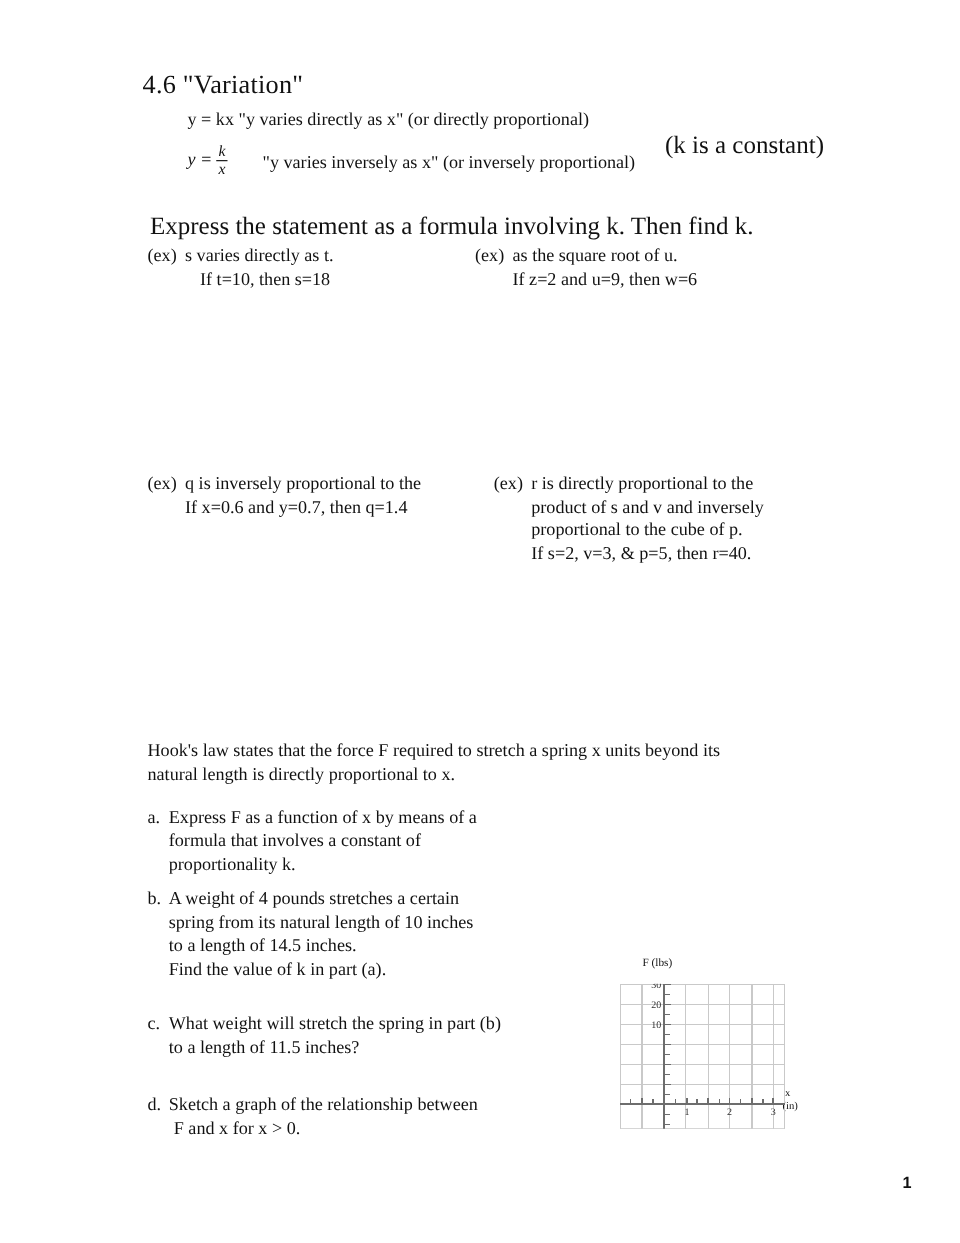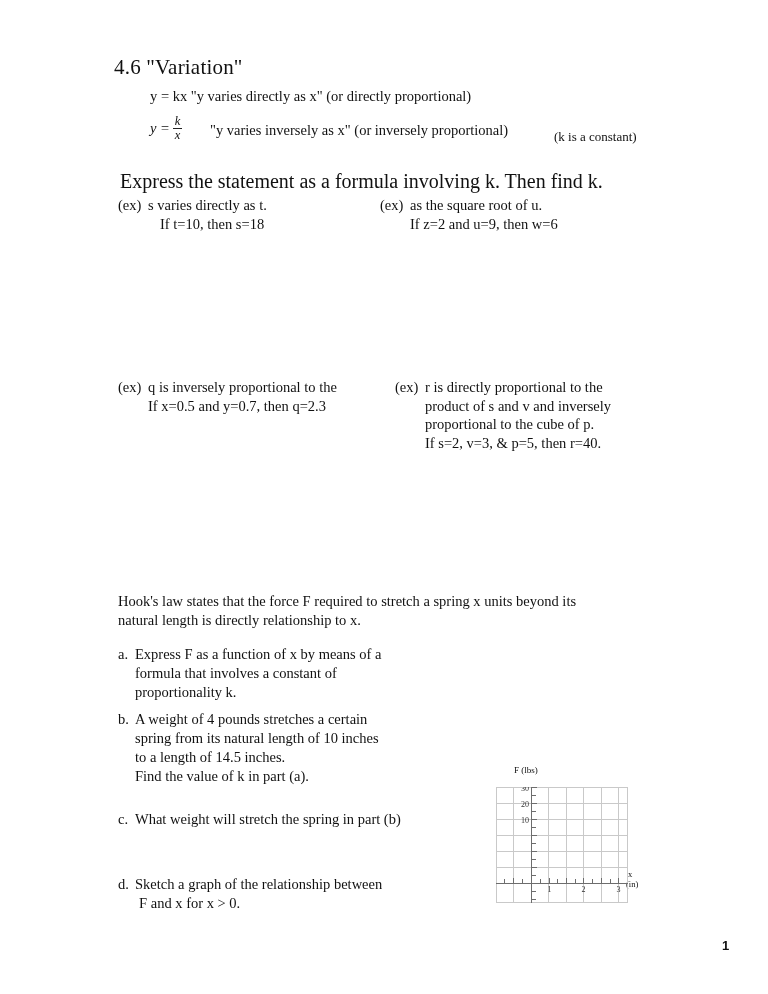--- a/index.html
+++ b/index.html
@@ -32,21 +32,21 @@
   }
 
   
   .formula-row {
     font-size: 14.5px;
     white-space: nowrap;
     line-height: 1.2;
   }
   #formula-direct { left: 150px; top: 88px; }
   #formula-inverse-text { left: 210px; top: 122px; }
-  #constant-note { left: 554px; top: 105px; font-size: 13px; white-space: nowrap; margin-top: 24px; }
+  #constant-note { left: 532px; top: 105px; font-size: 20px; white-space: nowrap; }
 
   #formula-inverse-expr {
     left: 150px;
     top: 115px;
     font-family: "Liberation Serif", "DejaVu Serif", serif;
     font-style: italic;
     font-size: 14.5px;
     display: flex;
     align-items: center;
     gap: 2px;
@@ -192,42 +192,42 @@
 
   <div class="abs example" id="example-1">
     <span class="ex-tag">(ex)</span><span class="ex-body"><span class="ind0">s varies directly as t.</span><span class="ind">If t=10, then s=18</span></span>
   </div>
 
   <div class="abs example" id="example-2">
     <span class="ex-tag">(ex)</span><span class="ex-body"><span class="ind0">as the square root of u.</span><span class="ind0">If z=2 and u=9, then w=6</span></span>
   </div>
 
   <div class="abs example" id="example-3">
-    <span class="ex-tag">(ex)</span><span class="ex-body"><span class="ind0">q is inversely proportional to the</span><span class="ind0">If x=0.5 and y=0.7, then q=2.3</span></span>
+    <span class="ex-tag">(ex)</span><span class="ex-body"><span class="ind0">q is inversely proportional to the</span><span class="ind0">If x=0.6 and y=0.7, then q=1.4</span></span>
   </div>
 
   <div class="abs example" id="example-4">
     <span class="ex-tag">(ex)</span><span class="ex-body"><span class="ind0">r is directly proportional to the</span><span class="ind0">product of s and v and inversely</span><span class="ind0">proportional to the cube of p.</span><span class="ind0">If s=2, v=3, &amp; p=5, then r=40.</span></span>
   </div>
 
   <div class="abs" id="hooks-law">
     <div>Hook's law states that the force F required to stretch a spring x units beyond its</div>
-    <div>natural length is directly relationship to x.</div>
+    <div>natural length is directly proportional to x.</div>
   </div>
 
   <div class="abs part" id="part-a">
     <span class="p-tag">a.</span><span class="p-body"><span>Express F as a function of x by means of a</span><span>formula that involves a constant of</span><span>proportionality k.</span></span>
   </div>
 
   <div class="abs part" id="part-b">
     <span class="p-tag">b.</span><span class="p-body"><span>A weight of 4 pounds stretches a certain</span><span>spring from its natural length of 10 inches</span><span>to a length of  14.5 inches.</span><span>Find the value of k in part (a).</span></span>
   </div>
 
   <div class="abs part" id="part-c">
-    <span class="p-tag">c.</span><span class="p-body"><span>What weight will stretch the spring in part (b)</span></span>
+    <span class="p-tag">c.</span><span class="p-body"><span>What weight will stretch the spring in part (b)</span><span>to a length of 11.5 inches?</span></span>
   </div>
 
   <div class="abs part" id="part-d">
     <span class="p-tag">d.</span><span class="p-body"><span>Sketch a graph of the relationship between</span><span class="pad1">F and x for x &gt; 0.</span></span>
   </div>
 
   <div class="abs" id="graph-figure">
     <div class="abs" id="graph-ylabel">F (lbs)</div>
     <div class="abs" id="graph-xlabel-x">x</div>
     <div class="abs" id="graph-xlabel-unit">(in)</div>

